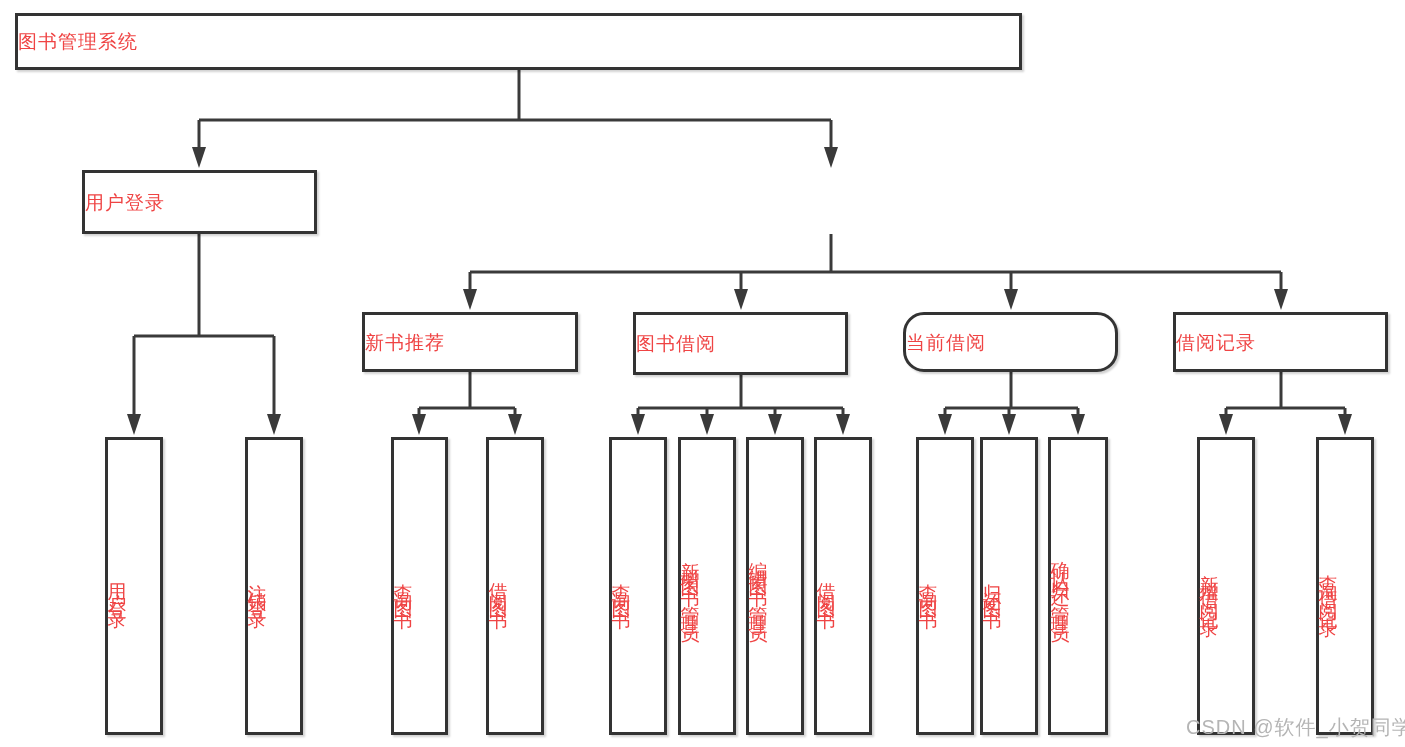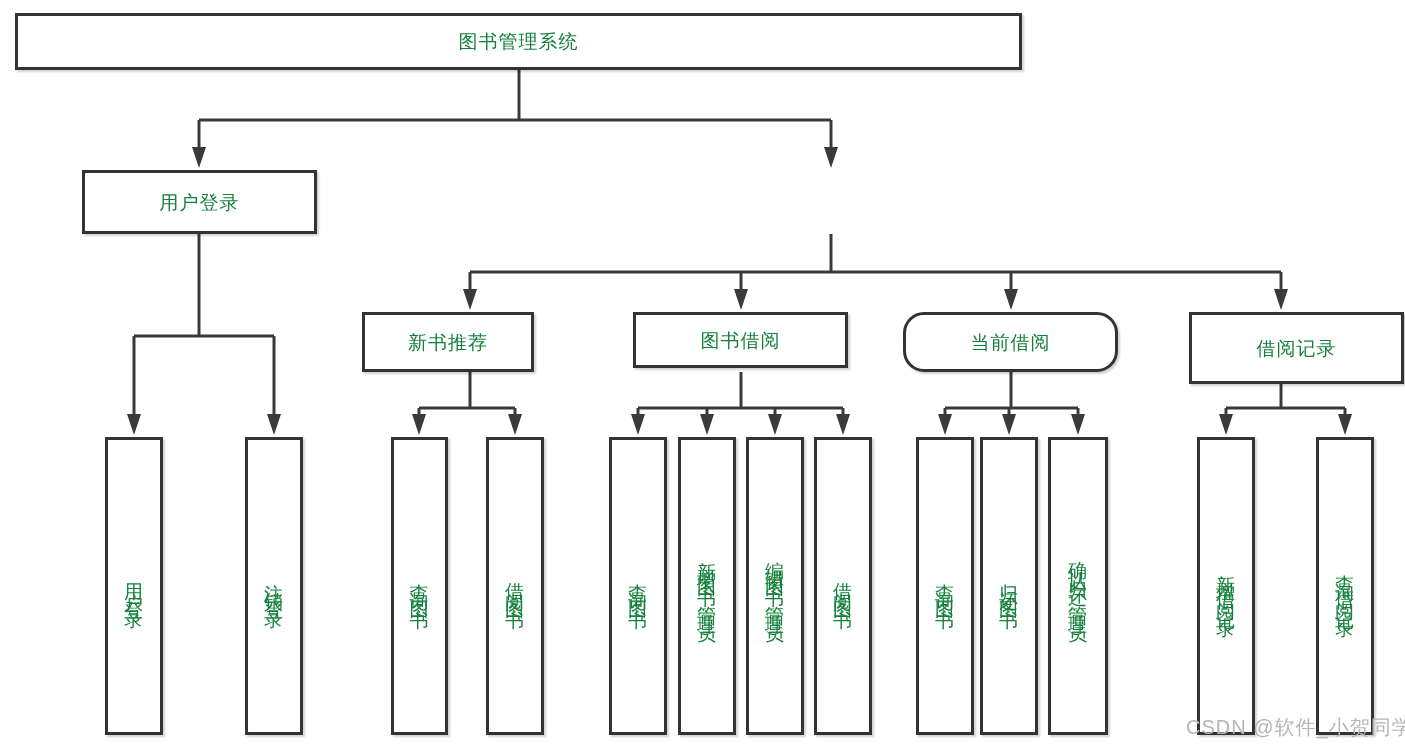--- a/index.html
+++ b/index.html
@@ -22,22 +22,21 @@
     height: 747px;
   }
   .node {
     position: absolute;
     box-sizing: border-box;
     background: #ffffff;
     border: 3px solid #333333;
     box-shadow: 2px 2px 2px rgba(0,0,0,0.18);
     display: flex;
     align-items: center;
-    justify-content: center;
-    color: #15803d;
+    color: #ef4444;
     font-size: 19px;
     line-height: 1;
   }
   .node .h-label {
     white-space: nowrap;
     letter-spacing: 1px;
   }
   .leaf {
     width: 58px;
     top: 437px;
@@ -46,24 +45,24 @@
   .leaf .v-label {
     writing-mode: vertical-rl;
     text-orientation: mixed;
     letter-spacing: 9px;
     white-space: nowrap;
   }
   
   .n-root            { left: 15px;   top: 13px;  width: 1007px; height: 57px; }
   .n-user-login      { left: 82px;   top: 170px; width: 235px;  height: 64px; }
   .n-book-mgmt       { left: 712px;  top: 170px; width: 235px;  height: 64px; }
-  .n-new-book-rec    { left: 362px;  top: 312px; width: 172px;  height: 60px; }
-  .n-book-borrow     { left: 633px;  top: 312px; width: 215px;  height: 56px; }
+  .n-new-book-rec    { left: 362px;  top: 312px; width: 216px;  height: 60px; }
+  .n-book-borrow     { left: 633px;  top: 312px; width: 215px;  height: 63px; }
   .n-current-borrow  { left: 903px;  top: 312px; width: 215px;  height: 60px; border-radius: 21px; }
-  .n-borrow-record   { left: 1173px; top: 312px; width: 215px;  height: 72px; margin-left: 16px; }
+  .n-borrow-record   { left: 1173px; top: 312px; width: 215px;  height: 60px; }
   
   .n-leaf-user-login     { left: 105px;  }
   .n-leaf-logout         { left: 245px;  }
   .n-leaf-rec-query      { left: 391px;  width: 57px; }
   .n-leaf-rec-borrow     { left: 486px;  }
   .n-leaf-bb-query       { left: 609px;  }
   .n-leaf-bb-add         { left: 678px;  }
   .n-leaf-bb-edit        { left: 746px;  }
   .n-leaf-bb-borrow      { left: 814px;  }
   .n-leaf-cb-query       { left: 916px;  }

